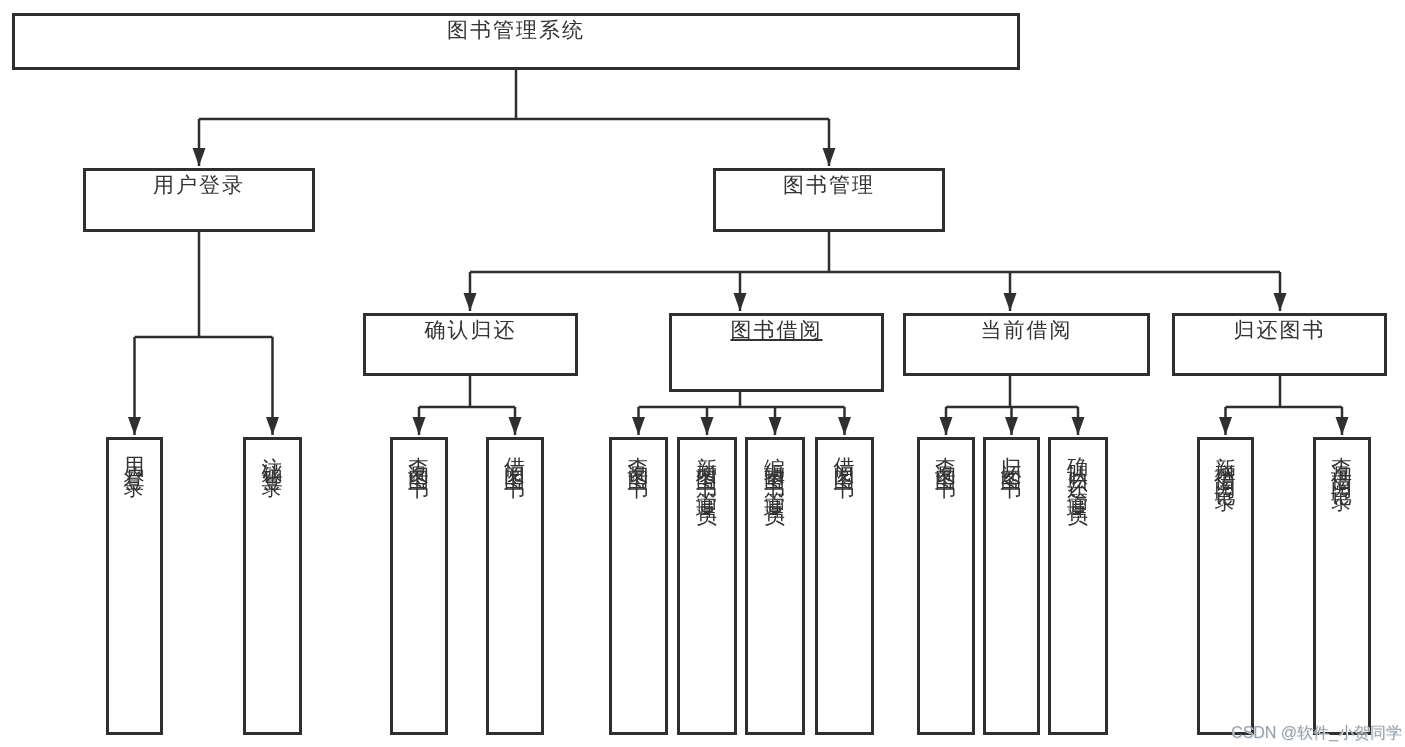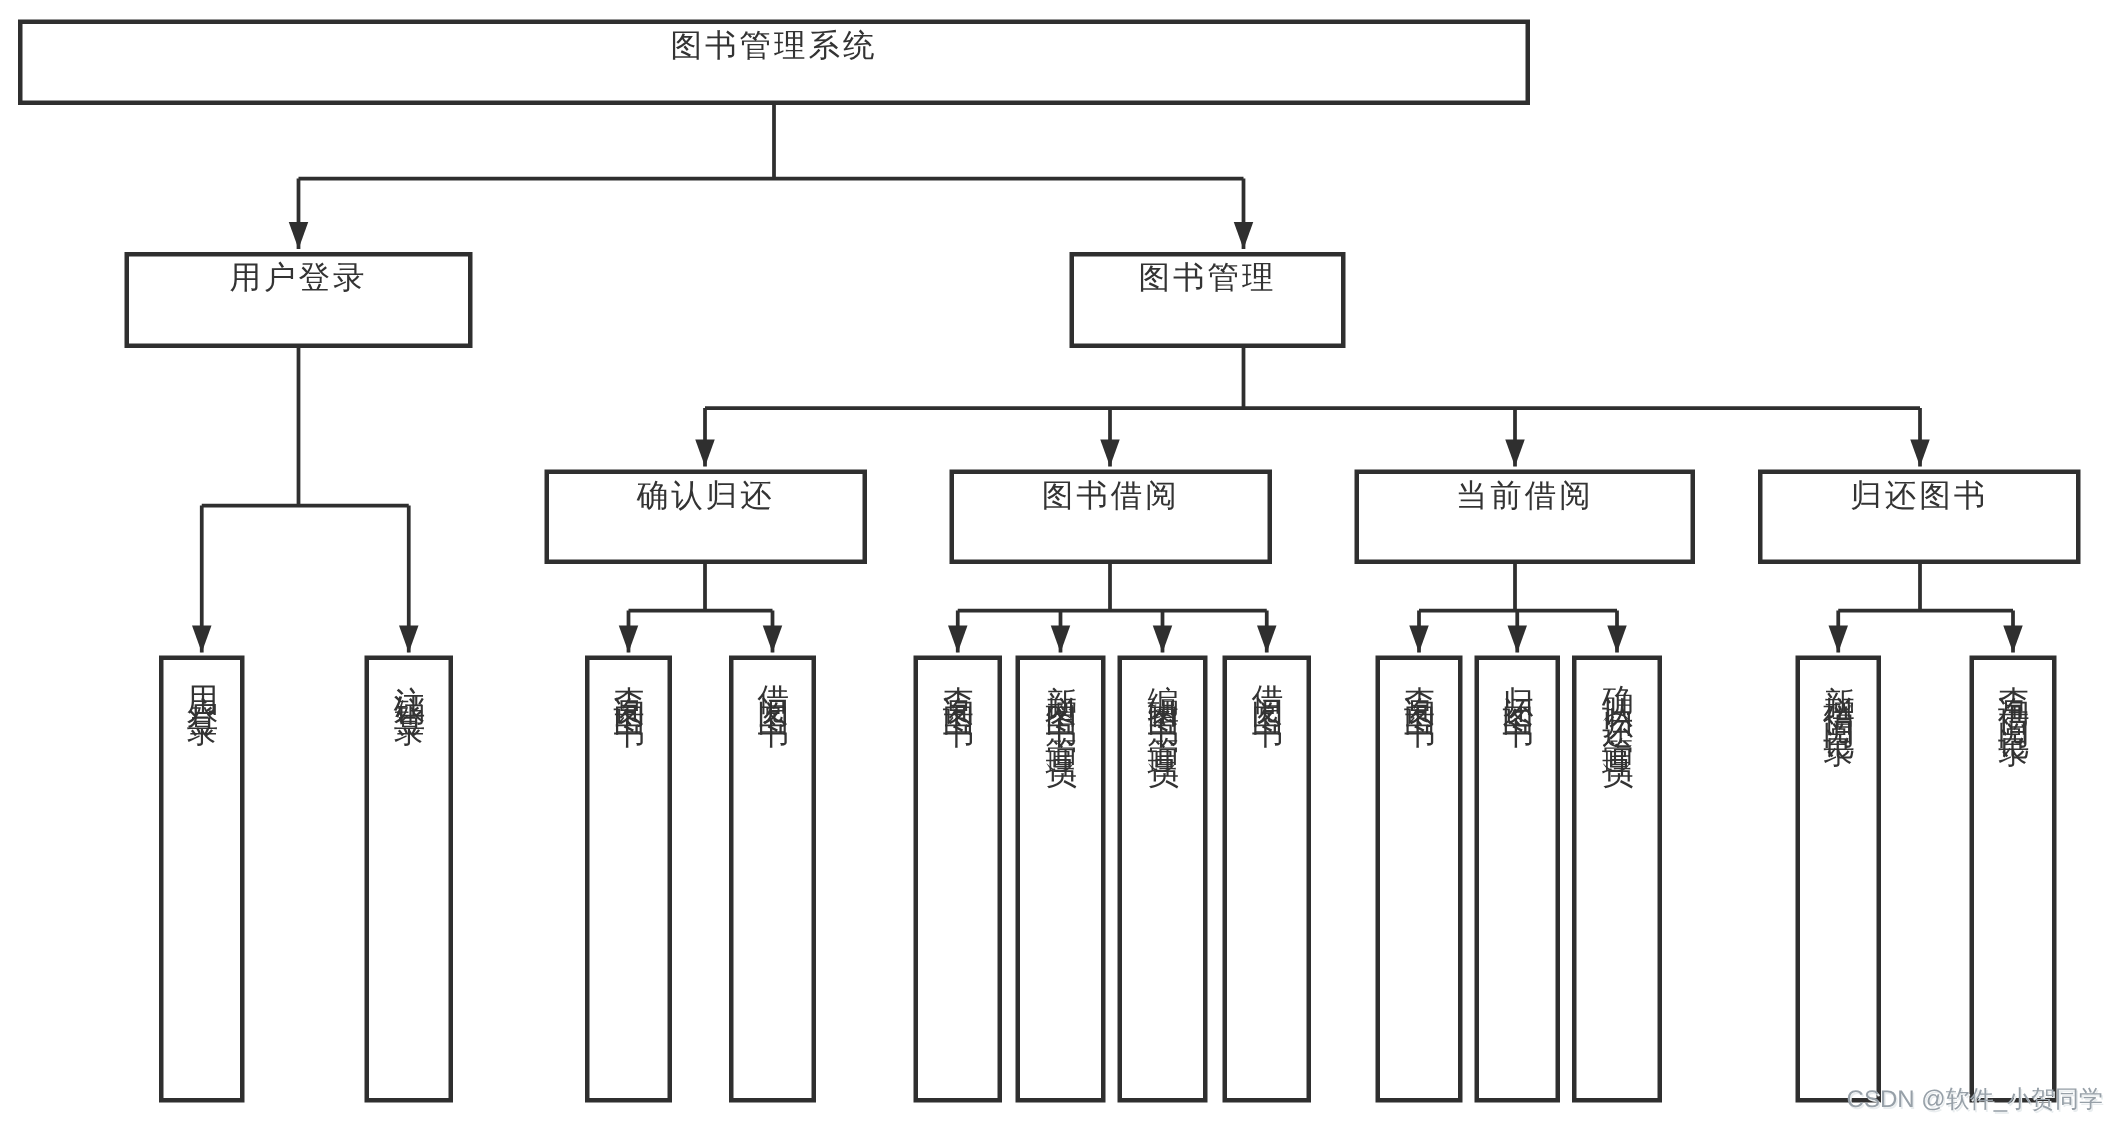--- a/index.html
+++ b/index.html
@@ -102,31 +102,31 @@
     <path fill="none" stroke="#2f2f2f" stroke-width="2.5" marker-end="url(#arrowhead)" d="M1342,407 V435"></path>
   </svg>
 
   <div class="node h-node root-node" style="left:12px; top:13px; width:1008px; height:57px;">
     <span>图书管理系统</span>
   </div>
 
   <div class="node h-node" style="left:83px; top:168px; width:232px; height:64px;">
     <span>用户登录</span>
   </div>
-  <div class="node h-node" style="left:713px; top:168px; width:184px; height:64px;">
+  <div class="node h-node" style="left:713px; top:168px; width:232px; height:64px;">
     <span>图书管理</span>
   </div>
 
   <div class="node h-node" style="left:363px; top:313px; width:215px; height:63px;">
     <span>确认归还</span>
   </div>
-  <div class="node h-node" style="left:633px; top:313px; width:215px; height:63px;">
+  <div class="node h-node" style="left:669px; top:313px; width:215px; height:79px;text-decoration:underline;">
     <span>图书借阅</span>
   </div>
-  <div class="node h-node" style="left:903px; top:313px; width:227px; height:63px;">
+  <div class="node h-node" style="left:903px; top:313px; width:247px; height:63px;">
     <span>当前借阅</span>
   </div>
   <div class="node h-node" style="left:1172px; top:313px; width:215px; height:63px;">
     <span>归还图书</span>
   </div>
 
   <div class="node v-node" style="left:106px; top:437px; width:57px; height:298px;">
     <span>用户登录</span>
   </div>
   <div class="node v-node" style="left:243px; top:437px; width:59px; height:298px;">

